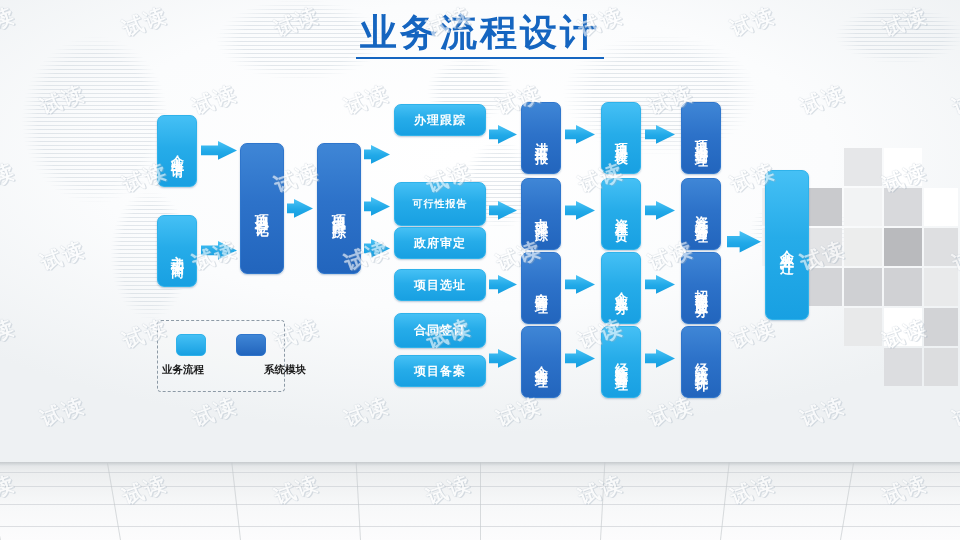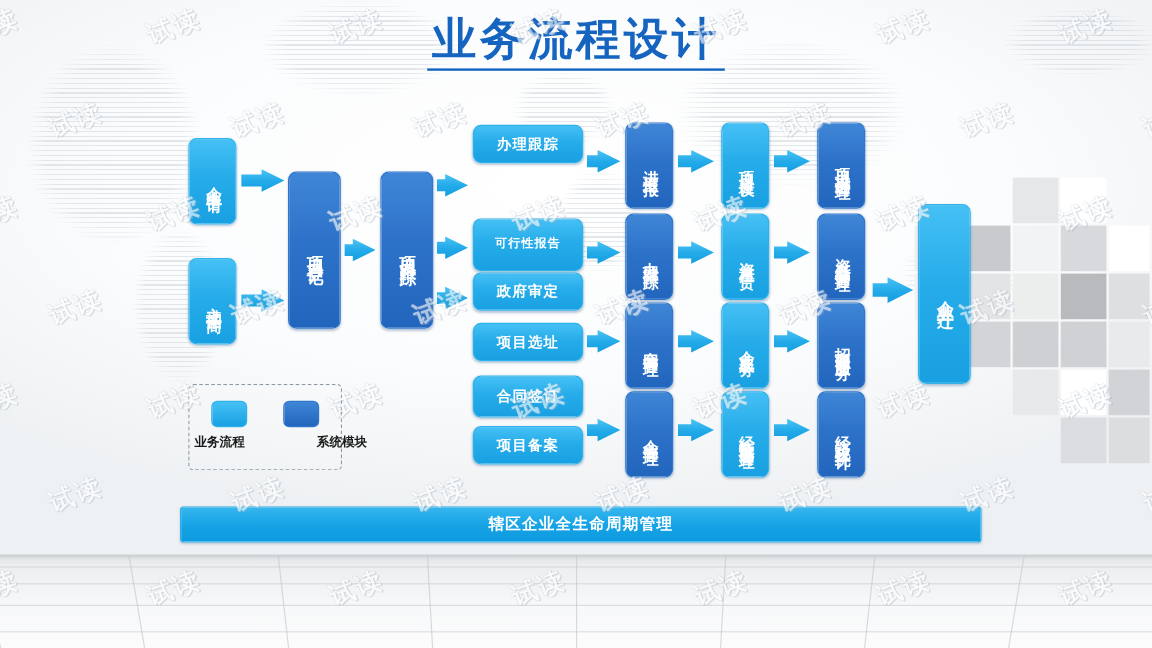--- a/index.html
+++ b/index.html
@@ -456,23 +456,20 @@
       </svg>
     </div>
 
   <div class="legend">
     <div class="sw light" style="left:18px; top:13px;"></div>
     <div class="sw dark" style="left:78px; top:13px;"></div>
     <div class="cap" style="left:4px; top:43px;">业务流程</div>
     <div class="cap" style="left:76px; top:43px;margin-left:30px;">系统模块</div>
   </div>
 
-  <div class="bottombar">
-    <span>辖区企业全生命周期管理</span>
-  </div>
 
   <div class="wm-layer" id="wm-layer">
       <div class="wm" style="left: -30px; top: 8px;">试读</div>
       <div class="wm" style="left: 122px; top: 8px;">试读</div>
       <div class="wm" style="left: 274px; top: 8px;">试读</div>
       <div class="wm" style="left: 426px; top: 8px;">试读</div>
       <div class="wm" style="left: 578px; top: 8px;">试读</div>
       <div class="wm" style="left: 730px; top: 8px;">试读</div>
       <div class="wm" style="left: 882px; top: 8px;">试读</div>
       <div class="wm" style="left: 40px; top: 86px;">试读</div>

